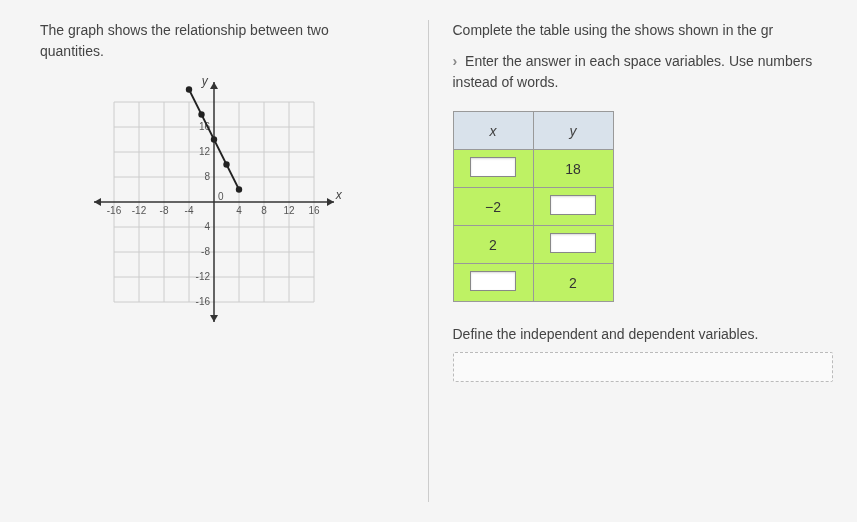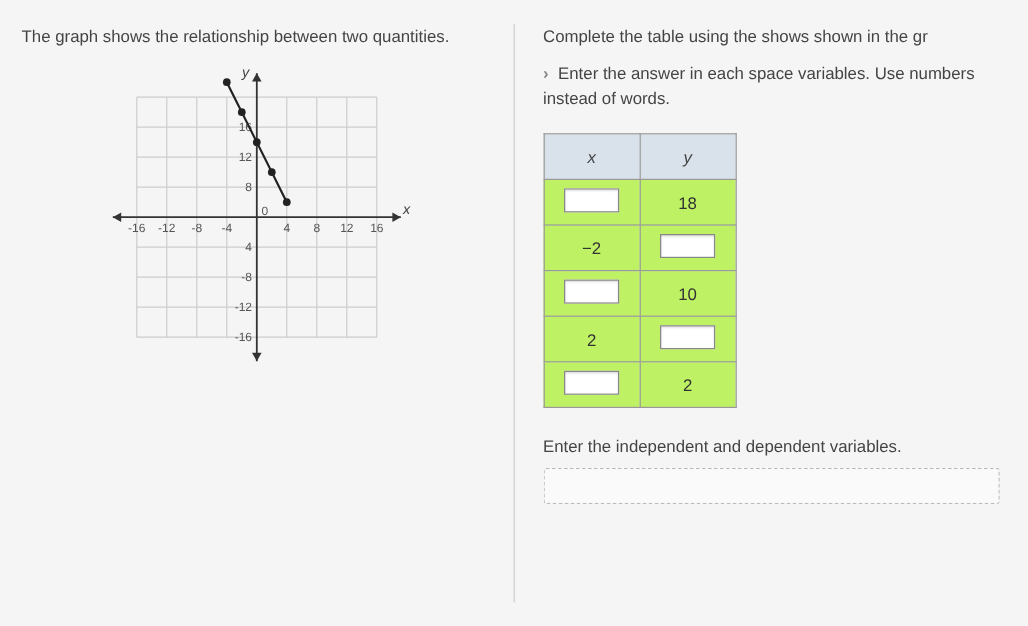--- a/index.html
+++ b/index.html
@@ -8,21 +8,21 @@
       font-size: 14px;
       color: #333;
       background: #f5f5f5;
       width: 857px;
       height: 522px;
       display: flex;
       padding: 20px 0;
     }
     .left-panel {
       width: 50%;
-      padding: 0 18px;
+      padding: 0 40px;
       border-right: 1px solid #ccc;
     }
     .right-panel {
       width: 50%;
       padding: 0 24px;
     }
     .prompt-text {
       margin-bottom: 10px;
       line-height: 1.5;
       color: #444;
@@ -197,29 +197,25 @@
     <tbody>
       <tr>
         <td><span class="answer-input"></span></td>
         <td>18</td>
       </tr>
       <tr>
         <td>−2</td>
         <td><span class="answer-input"></span></td>
       </tr>
       <tr>
-        <td><span class="answer-input"></span></td>
-        <td>10</td>
-      </tr>
-      <tr>
         <td>2</td>
         <td><span class="answer-input"></span></td>
       </tr>
       <tr>
         <td><span class="answer-input"></span></td>
         <td>2</td>
       </tr>
     </tbody>
   </table>
 
-  <p class="section-prompt">Enter the independent and dependent variables.</p>
+  <p class="section-prompt">Define the independent and dependent variables.</p>
   <div class="drop-target"></div>
 </div>
 
 </body></html>

